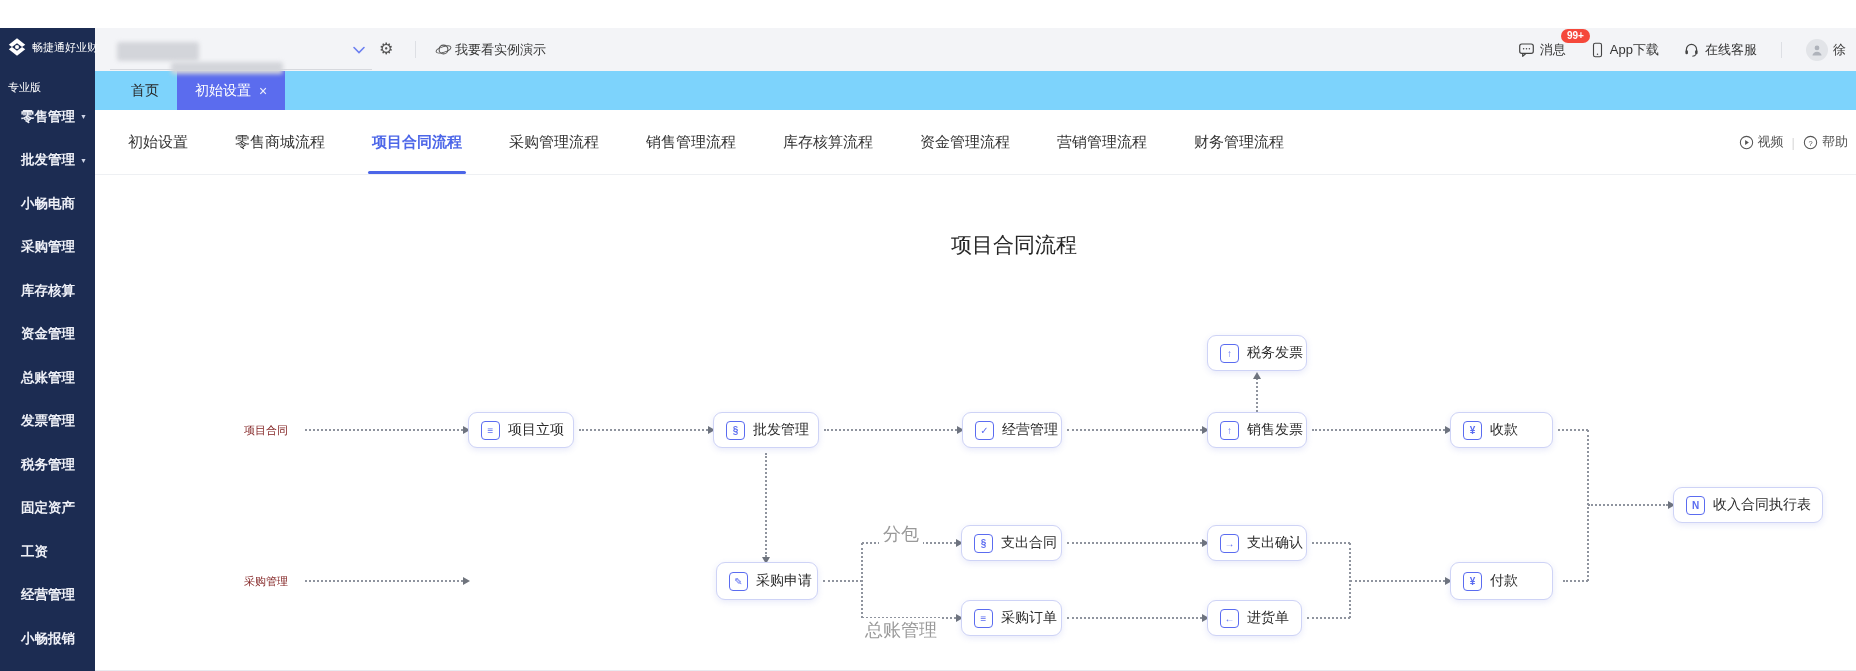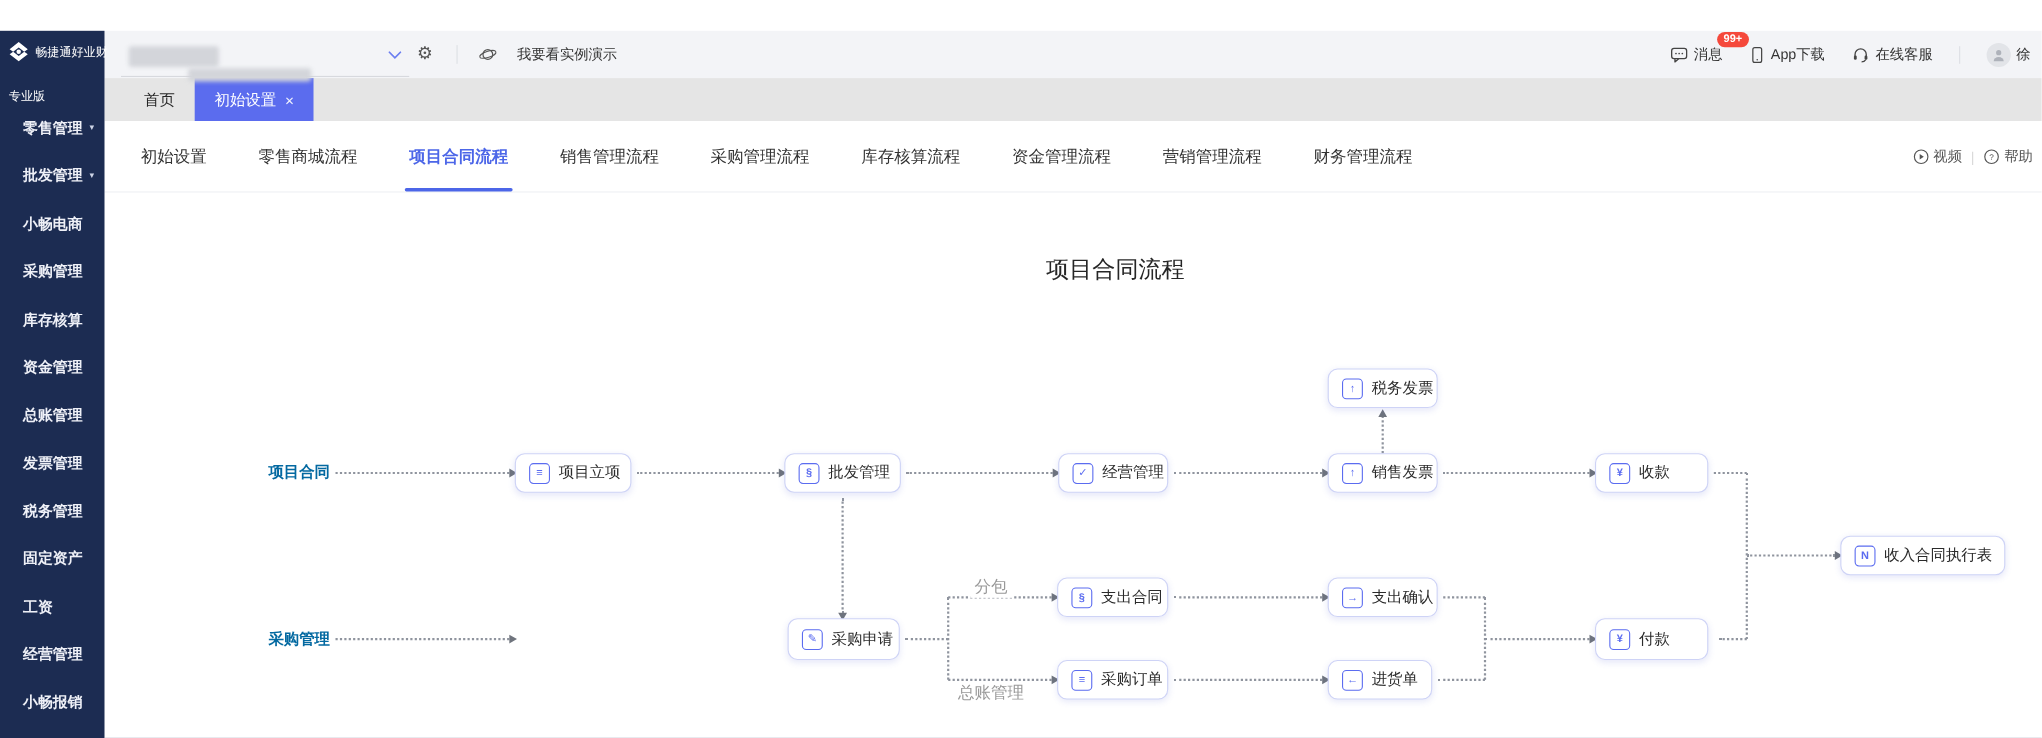--- a/index.html
+++ b/index.html
@@ -19,63 +19,63 @@
   .side-item .caret{font-size:7px;color:#cdd4e6;margin-left:5px;}
   
   .header{position:absolute;left:95px;top:0;right:0;height:43px;background:#f3f4f7;}
   .blur1,.blur2{position:absolute;background:#d3d5da;border-radius:3px;filter:blur(2px);}
   .blur1{left:22px;top:14px;width:82px;height:19px;}
   .blur2{left:76px;top:34px;width:112px;height:12px;z-index:2;}
   .input-underline{position:absolute;left:15px;top:41px;width:262px;height:1px;background:#d7d9de;}
   .chevron{position:absolute;left:256px;top:14px;}
   .gear{position:absolute;left:284px;top:11px;font-size:16px;color:#555;}
   .vdivider{position:absolute;left:320px;top:13px;width:1px;height:17px;background:#dddfe4;}
-  .demo{position:absolute;left:340px;top:0;height:43px;display:flex;align-items:center;gap:18px;
+  .demo{position:absolute;left:340px;top:0;height:43px;display:flex;align-items:center;gap:3px;
         font-size:13px;color:#333;cursor:pointer;}
   .hd-right{position:absolute;right:0;top:0;height:43px;display:flex;align-items:center;gap:24px;
             padding-right:10px;font-size:13px;color:#333;}
   .hd-item{display:flex;align-items:center;gap:5px;cursor:pointer;position:relative;}
   .badge{position:absolute;top:-12px;right:-24px;background:#f5483b;color:#fff;font-size:10px;
          font-weight:700;line-height:14px;padding:0 6px;border-radius:8px;}
   .hd-sep{width:1px;height:16px;background:#dddfe4;}
   .avatar{width:22px;height:22px;border-radius:50%;background:#e2e4e8;display:flex;align-items:center;justify-content:center;}
   
-  .wtabs{position:absolute;left:95px;top:43px;right:0;height:39px;background:#e5e5e5;display:flex;
+  .wtabs{position:absolute;left:95px;top:43px;right:0;height:39px;background:#7dd3fc;display:flex;
          align-items:stretch;padding-left:18px;}
   .wtab{display:flex;align-items:center;gap:8px;padding:0 18px;font-size:14px;color:#262626;cursor:pointer;}
   .wtab.active{background:#5b6cee;color:#fff;}
   .wtab .close{font-size:14px;opacity:.9;cursor:pointer;}
   
   .content{position:absolute;left:95px;top:82px;right:0;bottom:0;background:#fff;box-shadow:0 -1px 0 #e8eaef inset;}
   .navrow{position:relative;height:64px;display:flex;align-items:center;gap:47px;padding-left:33px;
           border-bottom:1px solid #eef0f3;}
   .ntab{font-size:15px;color:#333;cursor:pointer;height:64px;display:flex;align-items:center;position:relative;white-space:nowrap;}
   .ntab.active{color:#4c66e8;font-weight:600;}
   .ntab.active:after{content:"";position:absolute;left:-4px;right:-4px;bottom:0;height:3px;background:#4c66e8;border-radius:2px;}
   .nav-right{position:absolute;right:8px;top:0;height:64px;display:flex;align-items:center;gap:8px;
              font-size:13px;color:#555;}
   .nav-right .lnk{display:flex;align-items:center;gap:4px;cursor:pointer;}
   .nav-right .bar{color:#d9d9d9;}
   
   .canvas{position:absolute;left:0;top:65px;right:0;bottom:0;}
   .flow-title{position:absolute;left:919px;top:56px;transform:translateX(-50%);font-size:21px;
               font-weight:500;color:#262626;white-space:nowrap;}
-  .rowlabel{position:absolute;transform:translateY(-50%);font-size:14px;font-weight:700;color:#0369a1;white-space:nowrap;}
+  .rowlabel{position:absolute;transform:translateY(-50%);font-size:11px;font-weight:400;color:#7f1d1d;white-space:nowrap;}
   .fnode{position:absolute;background:#fff;border:1px solid #ced3f6;border-radius:9px;
          box-shadow:0 2px 6px rgba(84,98,214,.14);display:flex;align-items:center;gap:8px;
          padding-left:12px;box-sizing:border-box;font-size:14px;color:#2b2b2b;cursor:pointer;white-space:nowrap;}
   .nicon{width:17px;height:17px;border:1.6px solid #5b6cf0;border-radius:4px;color:#5b6cf0;
          font-size:10px;font-weight:700;display:flex;align-items:center;justify-content:center;flex:0 0 auto;}
   .edge-h{position:absolute;height:0;border-top:2px dotted #8f949e;}
   .edge-v{position:absolute;width:0;border-left:2px dotted #8f949e;}
   .arr{position:absolute;width:0;height:0;}
   .arr.r{border-top:4px solid transparent;border-bottom:4px solid transparent;border-left:7px solid #6f747d;}
   .arr.u{border-left:4px solid transparent;border-right:4px solid transparent;border-bottom:7px solid #6f747d;}
   .arr.d{border-left:4px solid transparent;border-right:4px solid transparent;border-top:7px solid #6f747d;}
-  .caption{position:absolute;transform:translate(-50%,-50%);font-size:15px;color:#999;background:#fff;
+  .caption{position:absolute;transform:translate(-50%,-50%);font-size:18px;color:#999;background:#fff;
            padding:0 4px;white-space:nowrap;}
   svg{display:block;}
 </style>
 </head>
 <body>
 
 <div class="app">
 
   <aside class="sidebar">
     <div class="logo-block">
@@ -212,22 +212,22 @@
         <span class="close">×</span>
       </div>
     </div>
 
   <section class="content">
     <div class="navrow">
       <div style="display:flex;gap:47px;align-items:center;">
           <div class="ntab">初始设置</div>
           <div class="ntab">零售商城流程</div>
           <div class="ntab active">项目合同流程</div>
+          <div class="ntab">采购管理流程</div>
           <div class="ntab">销售管理流程</div>
-          <div class="ntab">采购管理流程</div>
           <div class="ntab">库存核算流程</div>
           <div class="ntab">资金管理流程</div>
           <div class="ntab">营销管理流程</div>
           <div class="ntab">财务管理流程</div>
         </div>
       <div class="nav-right">
         <span class="lnk">
           <span>
             <svg width="15" height="15" viewBox="0 0 20 20">
               <circle cx="10" cy="10" r="8.2" fill="none" stroke="#555" stroke-width="1.4"></circle>

